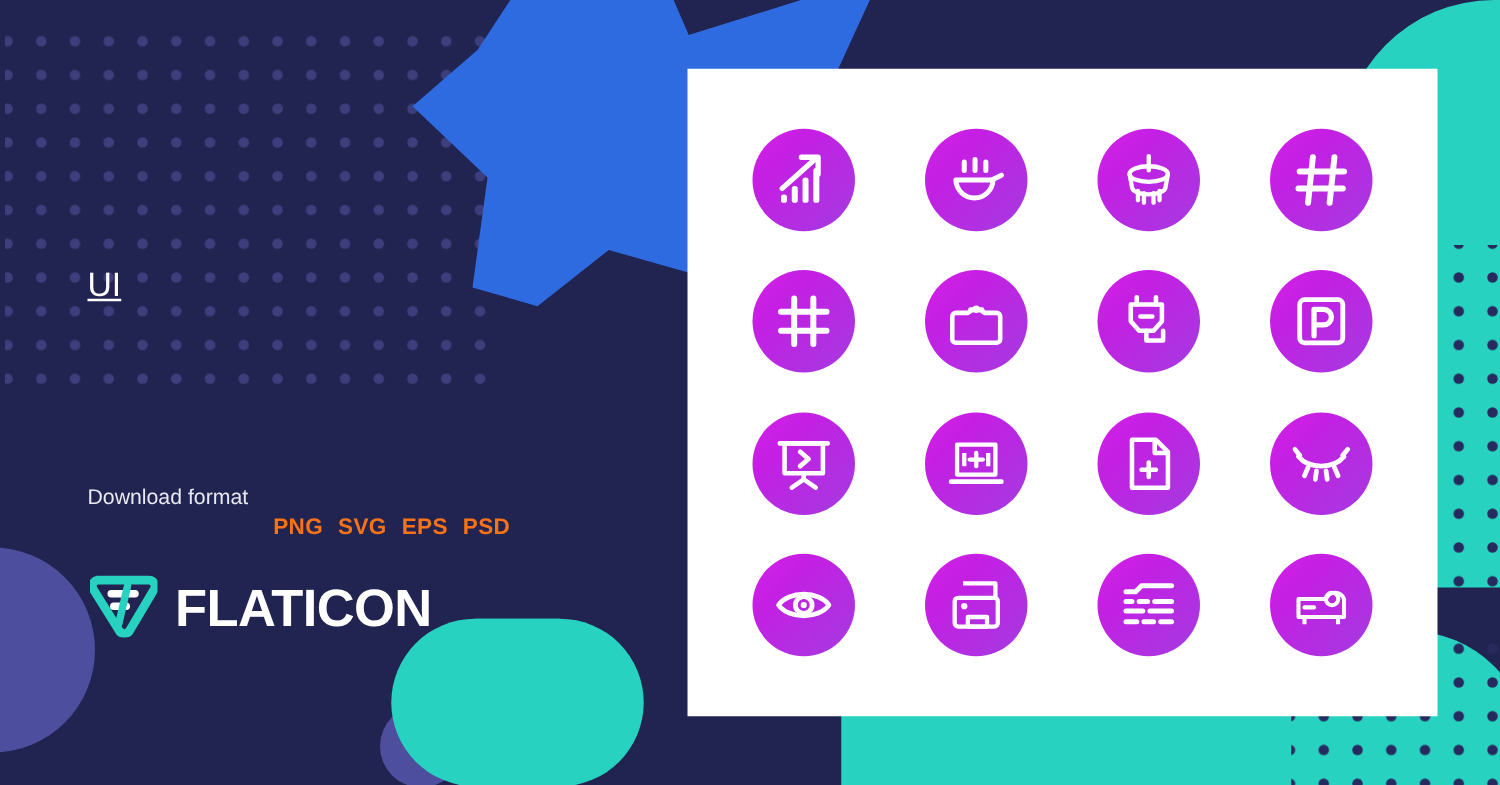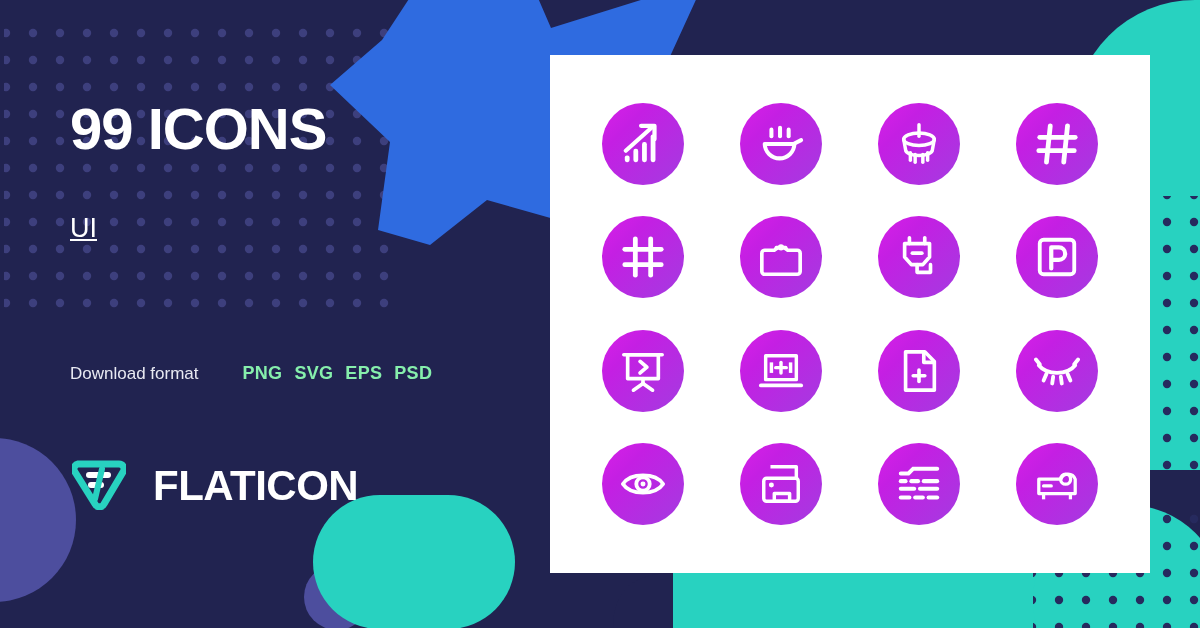--- a/index.html
+++ b/index.html
@@ -22,28 +22,28 @@
     position:absolute; top:100px; left:0;
     font-size:58px; font-weight:bold; color:#ffffff;
     letter-spacing:-1px; line-height:1;
   }
   .subtitle {
     position:absolute; top:215px; left:0;
     font-size:27px; color:#ffffff; font-weight:400; line-height:1;text-decoration:underline;
   }
   .formats {
     position:absolute; top:363px; left:0;
-    display:flex; align-items:center; gap:28px;
+    display:flex; align-items:center; gap:4px;
     white-space:nowrap;
   }
   .formats .lbl { font-size:17px; color:#e8e9f2; font-weight:400; }
   .formats .fmt-list { display:flex; gap:12px; margin-left:16px; }
-  .formats .fmt { font-size:18px; color:#86efac; font-weight:bold; letter-spacing:.3px; }
-
-  .brand { position:absolute; top:458px; left:2px; display:flex; align-items:center; gap:27px; }
+  .formats .fmt { font-size:18px; color:#f97316; font-weight:bold; letter-spacing:.3px;margin-top:48px; }
+
+  .brand { position:absolute; top:458px; left:2px; display:flex; align-items:center; gap:14px; }
   .brand-name { font-size:42px; font-weight:bold; color:#ffffff; letter-spacing:-.5px; line-height:1; }
 
   
   .card {
     position:absolute; left:550px; top:55px;
     width:600px; height:518px;
     background:#ffffff; z-index:6;
   }
   .grid {
     position:absolute; inset:0;
@@ -112,21 +112,20 @@
       <path d="M1045 573 q60 0 60 55 h-60 z" fill="#212350"></path>
 
       <circle cx="1128" cy="600" r="95" fill="#28d2c0"></circle>
       <rect x="1033" y="505" width="167" height="123" fill="url(#dotsNavy)"></rect>
 
     </svg>
   </div>
 
   <div class="left">
 
-    <div class="title">99 ICONS</div>
 
     <div class="subtitle">UI</div>
 
     <div class="formats">
       <span class="lbl">Download format</span>
       <span class="fmt-list">
         <span class="fmt">PNG</span>
         <span class="fmt">SVG</span>
         <span class="fmt">EPS</span>
         <span class="fmt">PSD</span>

